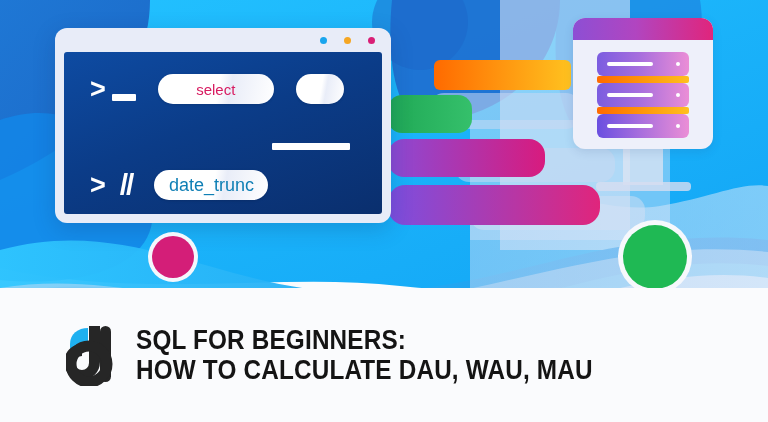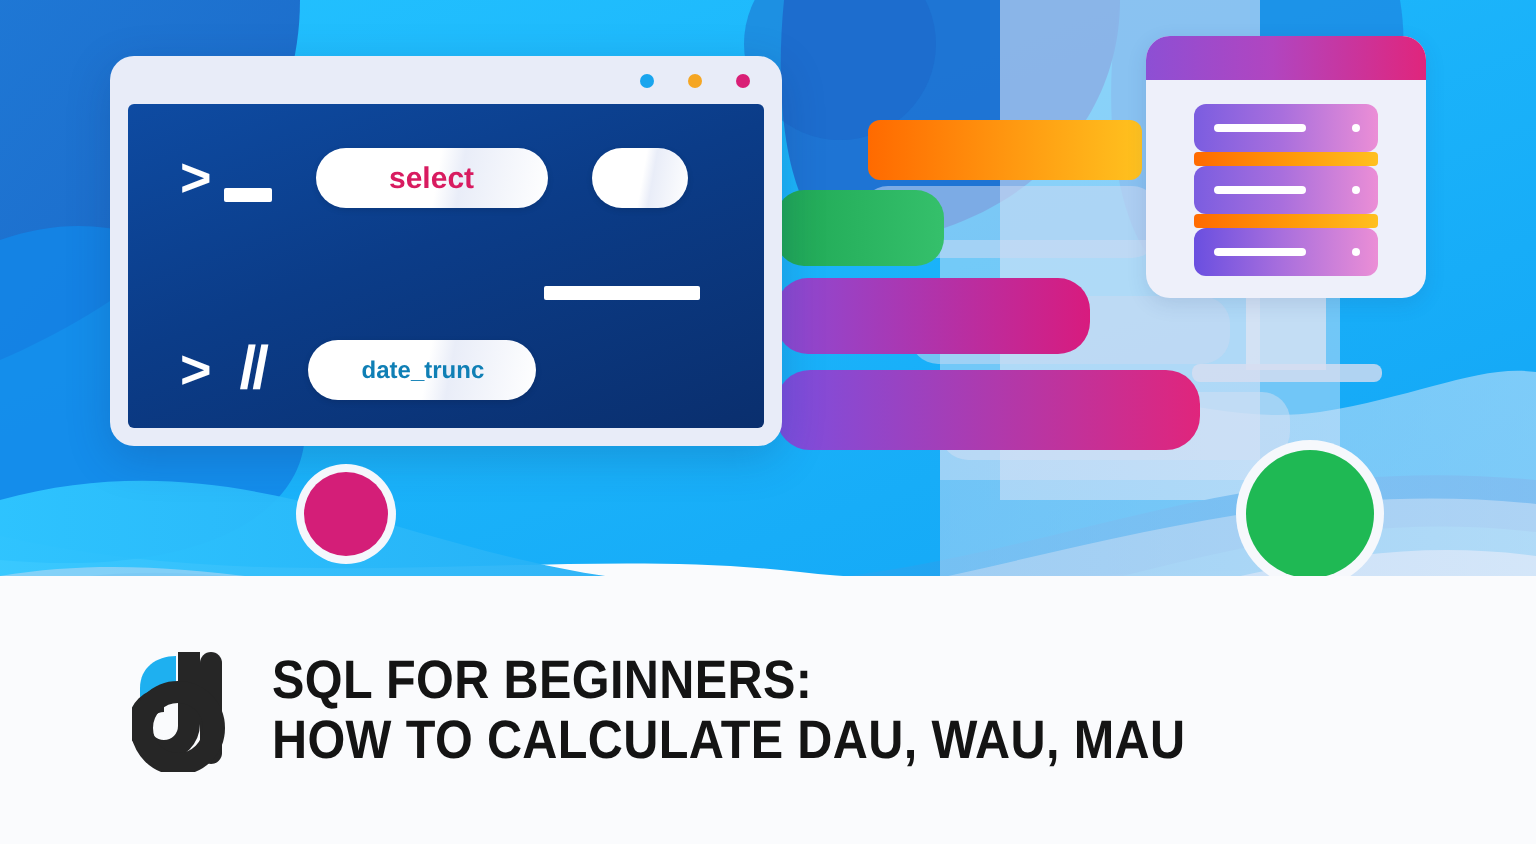--- a/index.html
+++ b/index.html
@@ -60,27 +60,27 @@
   .r3{left:26px;top:118px;}
 
   .chev{color:#fff;font-size:27px;font-weight:700;line-height:1;font-family:"Liberation Sans",sans-serif;}
   .cursor{width:24px;height:7px;background:#fff;border-radius:1px;margin-left:6px;margin-top:16px;}
   .slashes{color:#fff;font-size:30px;font-weight:700;line-height:1;margin-left:14px;letter-spacing:-2px;
     font-family:"Liberation Sans",sans-serif;}
 
   .pill{
     background:linear-gradient(100deg,#ffffff 0%,#ffffff 52%,#e9edf8 62%,#ffffff 100%);
     border-radius:16px;height:30px;display:flex;align-items:center;justify-content:center;
-    font-size:15px;font-weight:700;font-family:"Liberation Sans",sans-serif;
+    font-size:15px;font-weight:400;font-family:"Liberation Sans",sans-serif;
     box-shadow:0 1px 3px rgba(0,0,0,.12);
   }
   .pill.sel{width:116px;margin-left:22px;color:#d81b60;}
   .pill.blank{width:48px;margin-left:22px;}
   .pill.cur{width:112px;color:#18a94b;font-size:14px;}
-  .pill.dt{width:114px;margin-left:22px;color:#0f7fb5;font-size:12px;}
+  .pill.dt{width:114px;margin-left:22px;color:#0f7fb5;font-size:18px;}
   .whitebar{position:absolute;left:208px;top:91px;width:78px;height:7px;background:#fff;border-radius:1px;}
 
   
   .circ{position:absolute;border-radius:50%;}
   .circ.pink{left:152px;top:236px;width:42px;height:42px;background:#d41e78;
     box-shadow:0 0 0 4px #f4f7fc;}
   .circ.green{left:623px;top:225px;width:64px;height:64px;background:#1fb954;
     box-shadow:0 0 0 5px #f6f8fc;}
 
   

